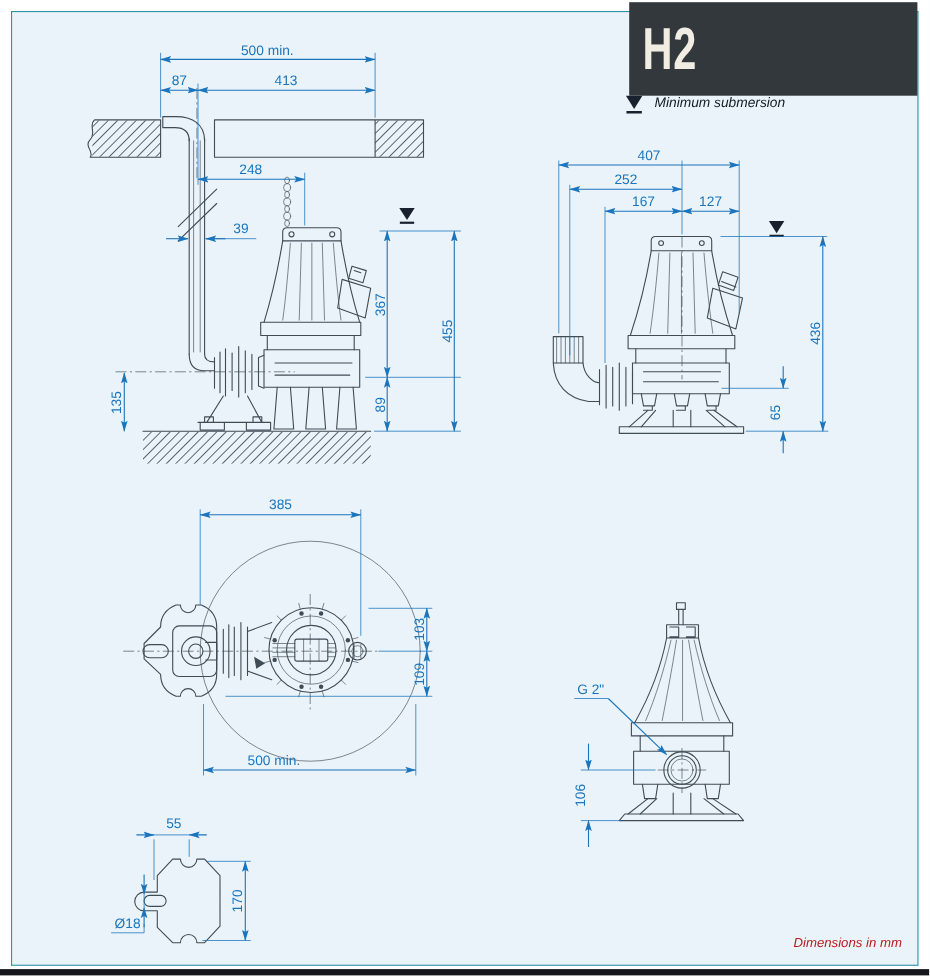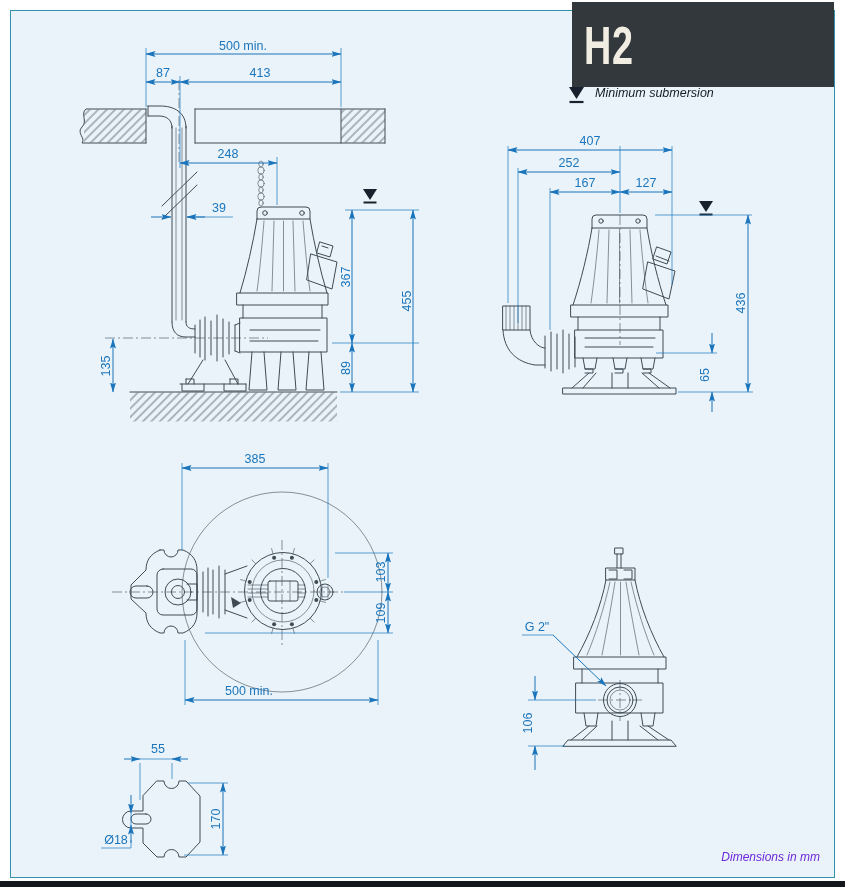--- a/index.html
+++ b/index.html
@@ -6,21 +6,21 @@
   .page{position:relative;width:845px;height:887px;background:#ffffff;overflow:hidden;
         font-family:"Liberation Sans",sans-serif;}
   .frame{position:absolute;left:10px;top:10px;width:825px;height:868px;
          background:#e9f3f9;border:1.5px solid #2e93a8;box-sizing:border-box;}
   .model-box{position:absolute;left:572px;top:2px;width:262px;height:85px;
              background:#33383c;display:flex;align-items:center;}
   .model-text{color:#f2ede3;font-size:54px;font-weight:bold;line-height:1;
               transform:scaleX(0.7);transform-origin:left center;margin-left:12px;letter-spacing:1px;}
   .legend{position:absolute;left:567px;top:85px;display:flex;align-items:flex-start;gap:9px;text-align:right;}
   .legend-text{font-style:italic;font-size:12.5px;color:#141b26;padding-top:1px;}
-  .footer-note{position:absolute;right:25px;top:850px;font-style:italic;font-size:12px;color:#6d28d9;}
+  .footer-note{position:absolute;right:25px;top:850px;font-style:italic;font-size:12px;color:#b91c1c;}
   .bottom-bar{position:absolute;left:0;top:881px;width:845px;height:6px;background:#14181c;}
   svg.art{position:absolute;left:0;top:0;width:845px;height:887px;}
   .ml{stroke:#3f4b55;stroke-width:1;fill:none;stroke-linecap:round;stroke-linejoin:round;}
   .mlt{stroke:#3f4b55;stroke-width:0.6;fill:none;stroke-linecap:round;}
   .mlf{fill:#3f4b55;stroke:none;}
   .cl{stroke:#3f4b55;stroke-width:0.6;fill:none;stroke-dasharray:10 3 2 3;}
   .dim{stroke:#1b75bc;stroke-width:1;fill:none;}
   .ext{stroke:#1b75bc;stroke-width:0.7;fill:none;}
   .dt{fill:#1b75bc;font-size:12.5px;font-family:"Liberation Sans",sans-serif;text-anchor:middle;}
   .wlx{fill:#18222e;}

